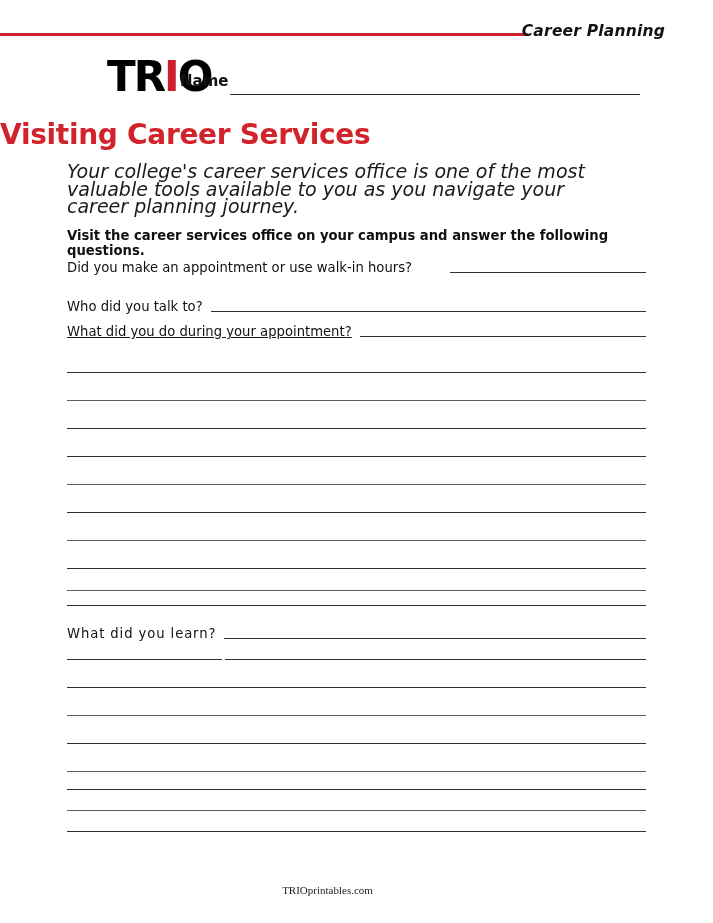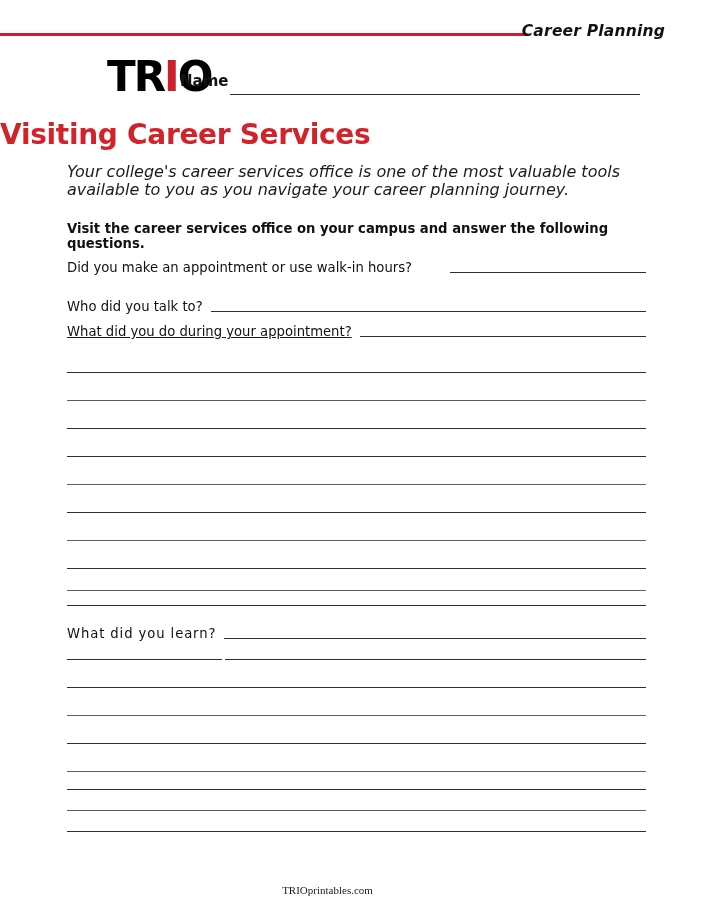--- a/index.html
+++ b/index.html
@@ -109,30 +109,30 @@
   }
 
   
   .intro {
     position: absolute;
     left: 67px;
     top: 163px;
     width: 562px;
     font-family: "DejaVu Sans", sans-serif;
     font-style: italic;
-    font-size: 16px;
+    font-size: 19px;
     line-height: 17.5px;
     color: #1b1b1b;
   }
 
   
   .directions {
     position: absolute;
     left: 67px;
-    top: 221px;
+    top: 228px;
     width: 580px;
     font-family: "DejaVu Sans", sans-serif;
     font-size: 13.2px;
     font-weight: bold;
     color: #111111;
   }
 
   
   .qrow {
     position: absolute;

